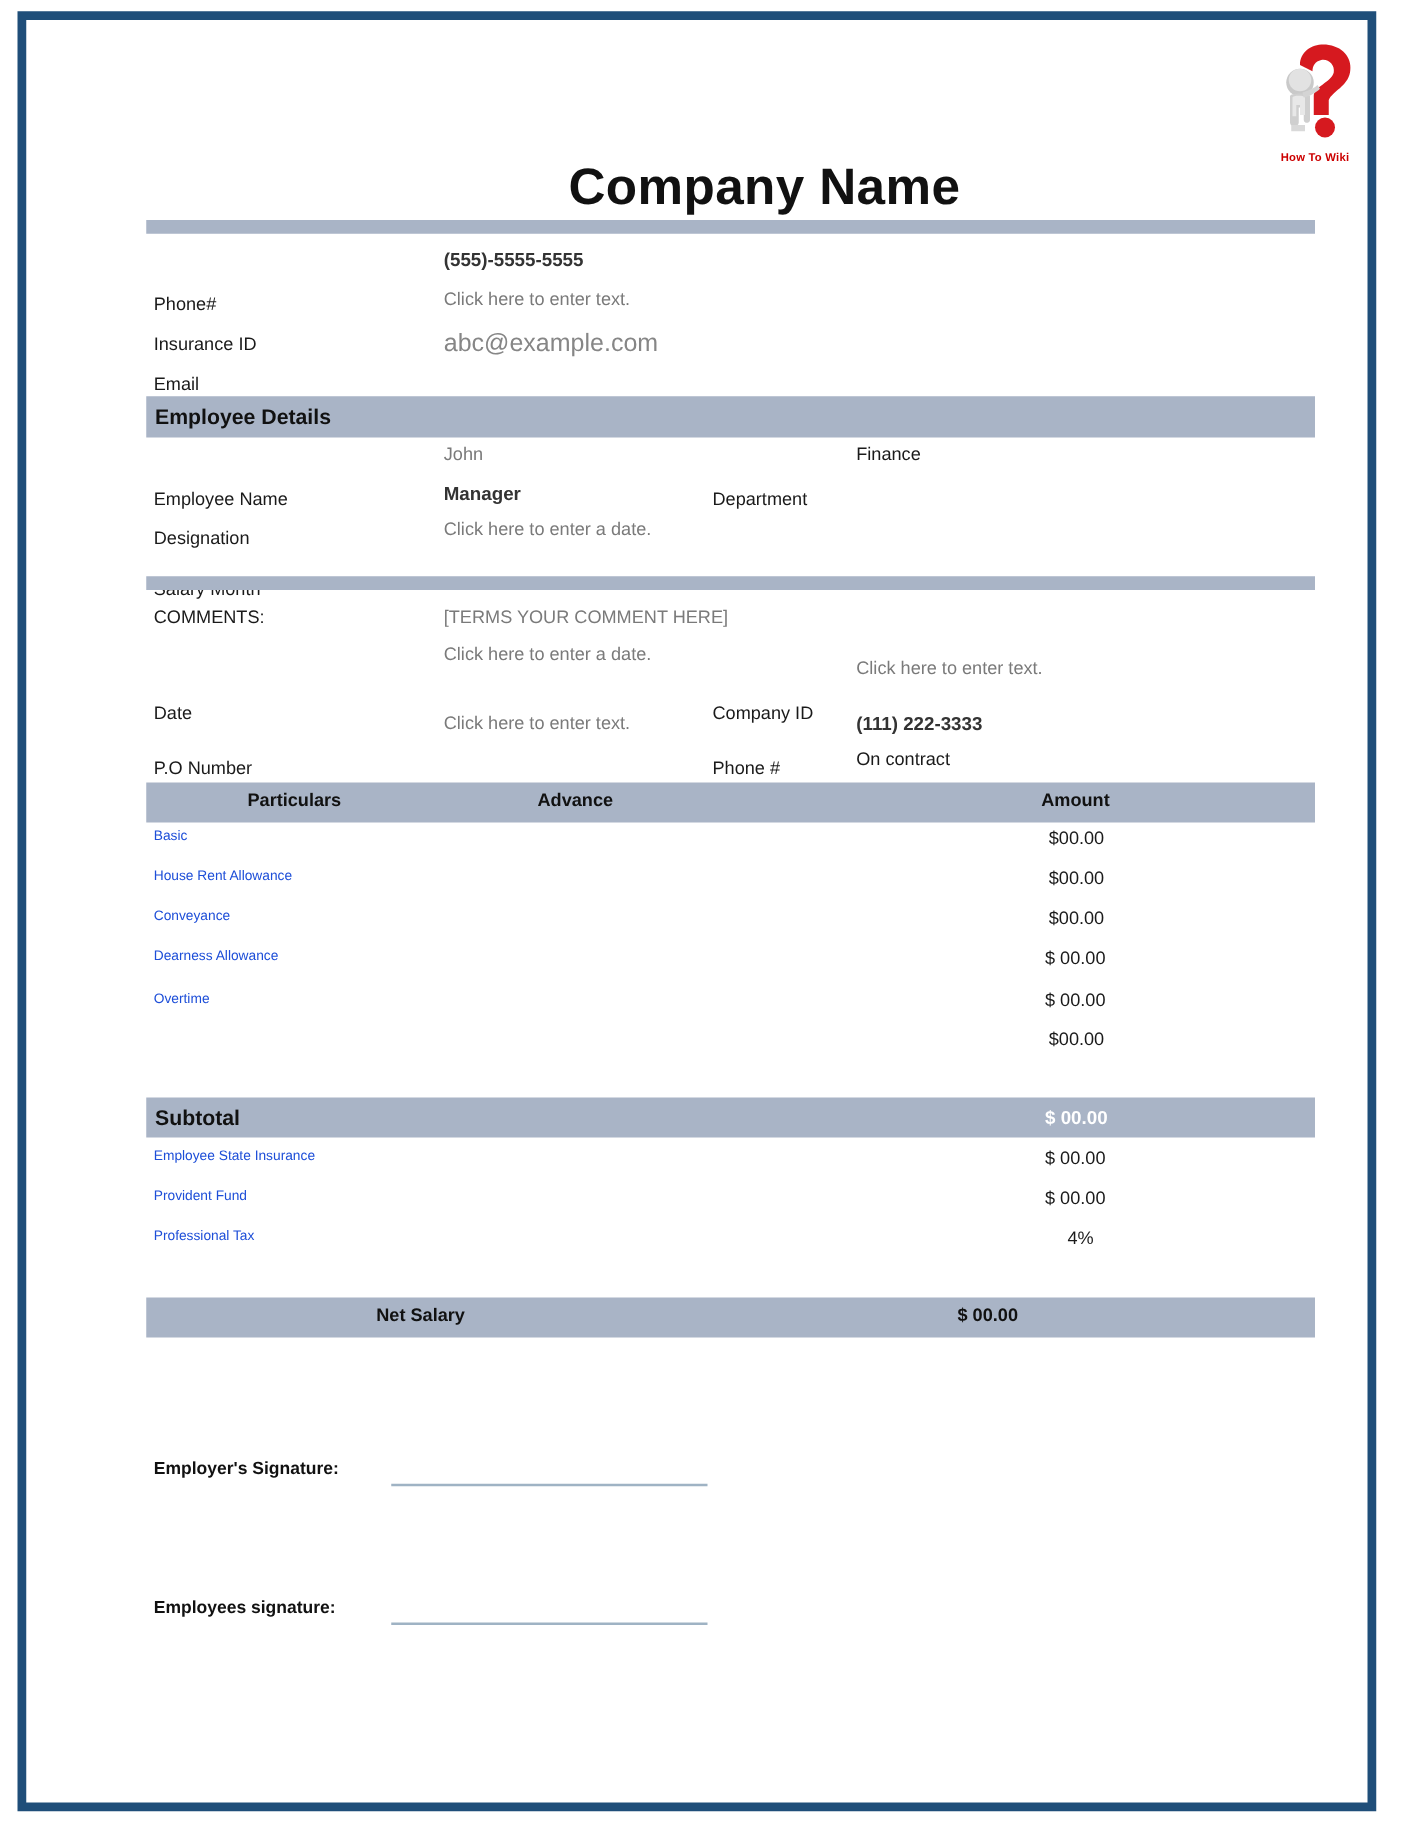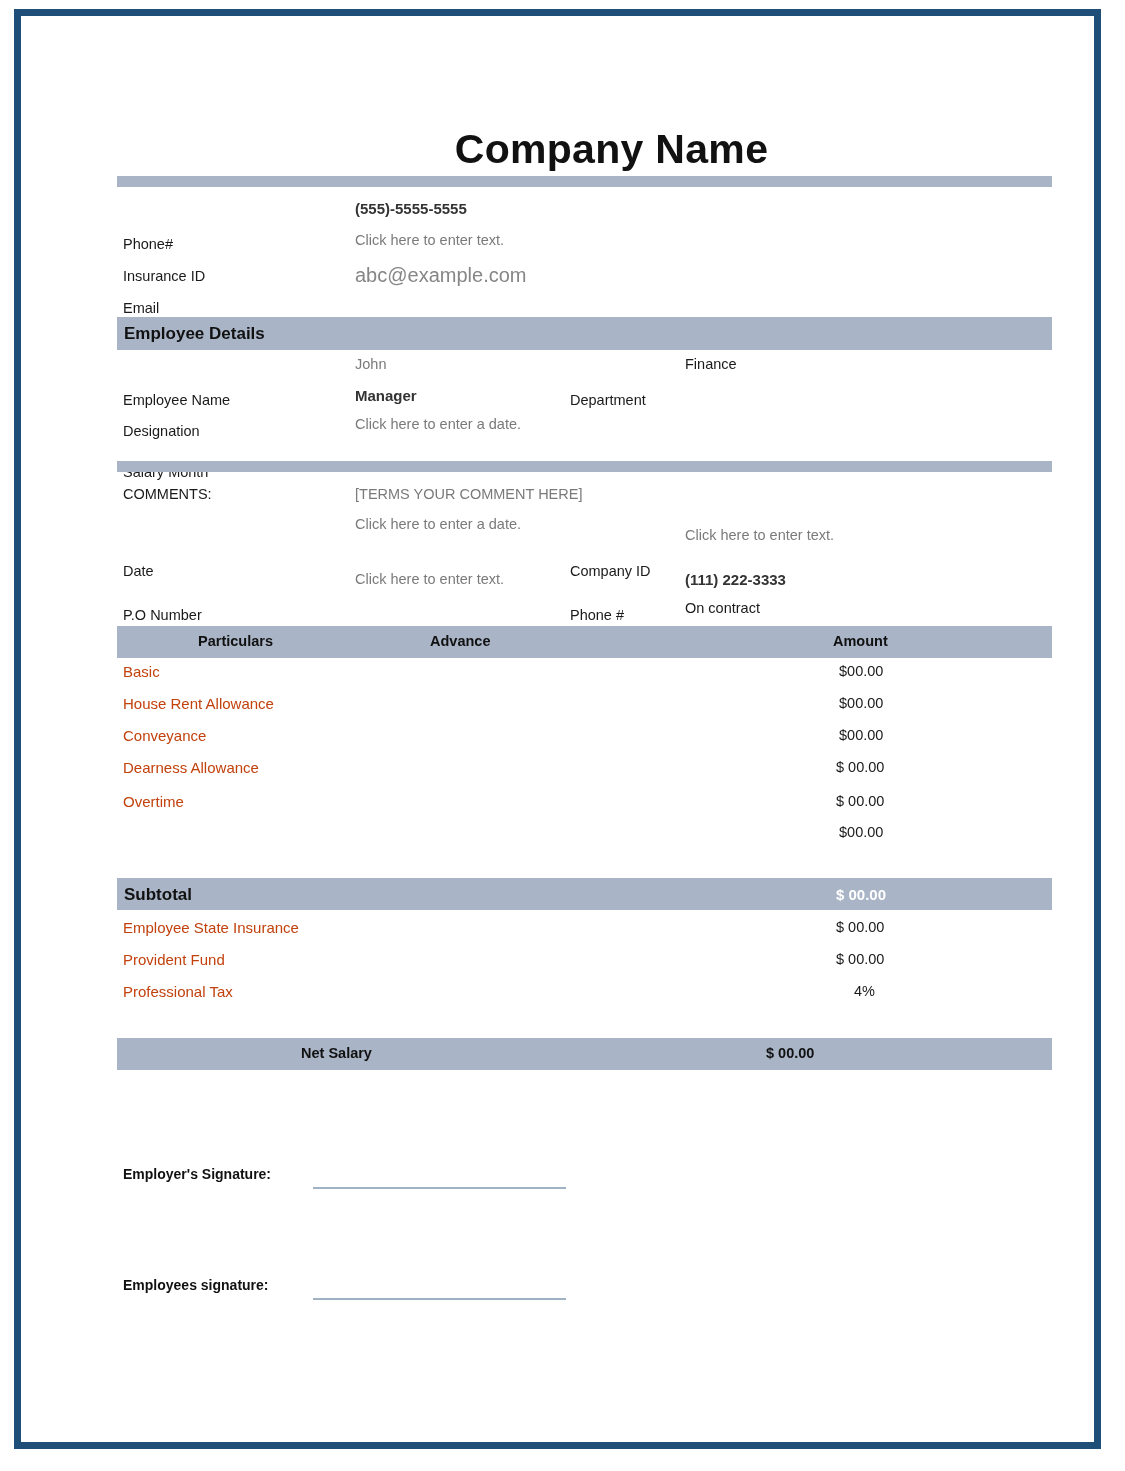--- a/index.html
+++ b/index.html
@@ -130,22 +130,22 @@
   }
 
   .th {
     position: absolute;
     font-size: 14.5px;
     font-weight: bold;
     color: #111111;
   }
   .td {
     position: absolute;
-    font-size: 15px;
-    color: #c2410c;
+    font-size: 11px;
+    color: #1d4ed8;
     white-space: nowrap;
   }
   .td-amt {
     position: absolute;
     font-size: 14.5px;
     color: #1a1a1a;
     white-space: nowrap;
   }
   .amt-white {
     position: absolute;
@@ -168,20 +168,33 @@
     border-top: 2px solid #9fb3c4;
   }
 </style>
 </head>
 <body>
 
 <div id="page">
   <div id="frame">
     <div id="sheet">
 
+      <div id="logo">
+        <svg width="84" height="90" viewBox="0 0 84 90">
+          <path d="M30 22 C30 10, 42 4, 53 6 C66 8, 72 18, 70 28 C68 39, 56 43, 53 50 L53 62 L41 62 L41 47 C41 39, 55 36, 57 28 C58 22, 53 17, 47 18 C42 19, 40 23, 40 27 Z" fill="#d6191f"></path>
+          <circle cx="50" cy="72" r="8" fill="#d6191f"></circle>
+          <ellipse cx="30" cy="36" rx="11" ry="11" fill="#c9c9c9"></ellipse>
+          <ellipse cx="30" cy="34" rx="9" ry="9" fill="#e2e2e2"></ellipse>
+          <path d="M22 47 C22 44, 38 44, 38 47 L38 66 C38 69, 33 69, 33 66 L33 56 L29 56 L29 68 C29 72, 22 72, 22 68 Z" fill="#cfcfcf"></path>
+          <path d="M24 48 C24 46, 34 46, 34 48 L34 62 L30 62 L30 54 L27 54 L27 63 L24 63 Z" fill="#e8e8e8"></path>
+          <path d="M32 44 C38 42, 42 40, 44 38 L46 41 C43 44, 38 47, 33 48 Z" fill="#d4d4d4"></path>
+          <path d="M23 70 L34 70 L34 75 L23 75 Z" fill="#d9d9d9"></path>
+        </svg>
+        <div class="logo-caption">How To Wiki</div>
+      </div>
 
       <div class="doc-title">Company Name</div>
 
       <div class="bar bar-thin" style="left:96px; top:160px; width:935px;"></div>
 
       <div class="lbl" style="left:102px; top:184px;">Phone#</div>
       <div class="val-dark" style="left:334px; top:184px;">(555)-5555-5555</div>
 
       <div class="lbl" style="left:102px; top:216px;">Insurance ID</div>
       <div class="val" style="left:334px; top:216px;">Click here to enter text.</div>

